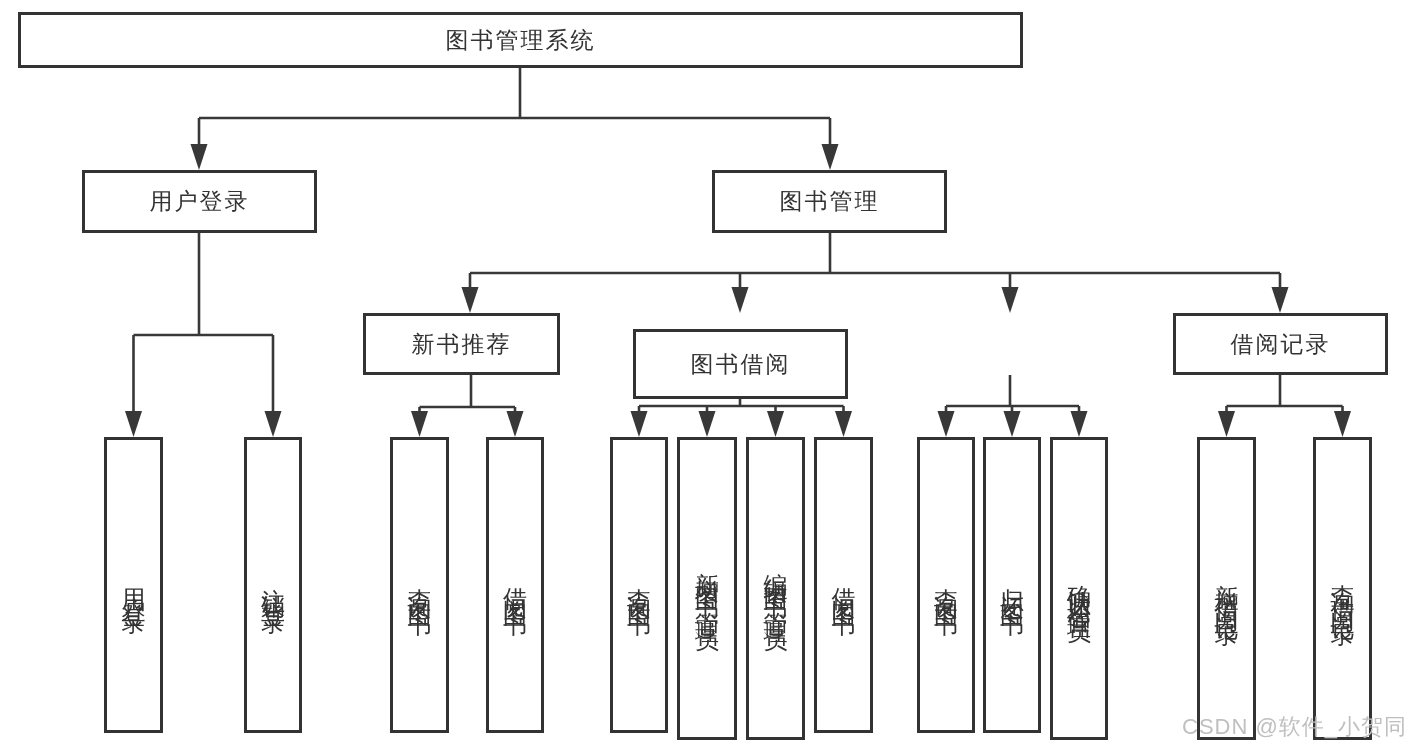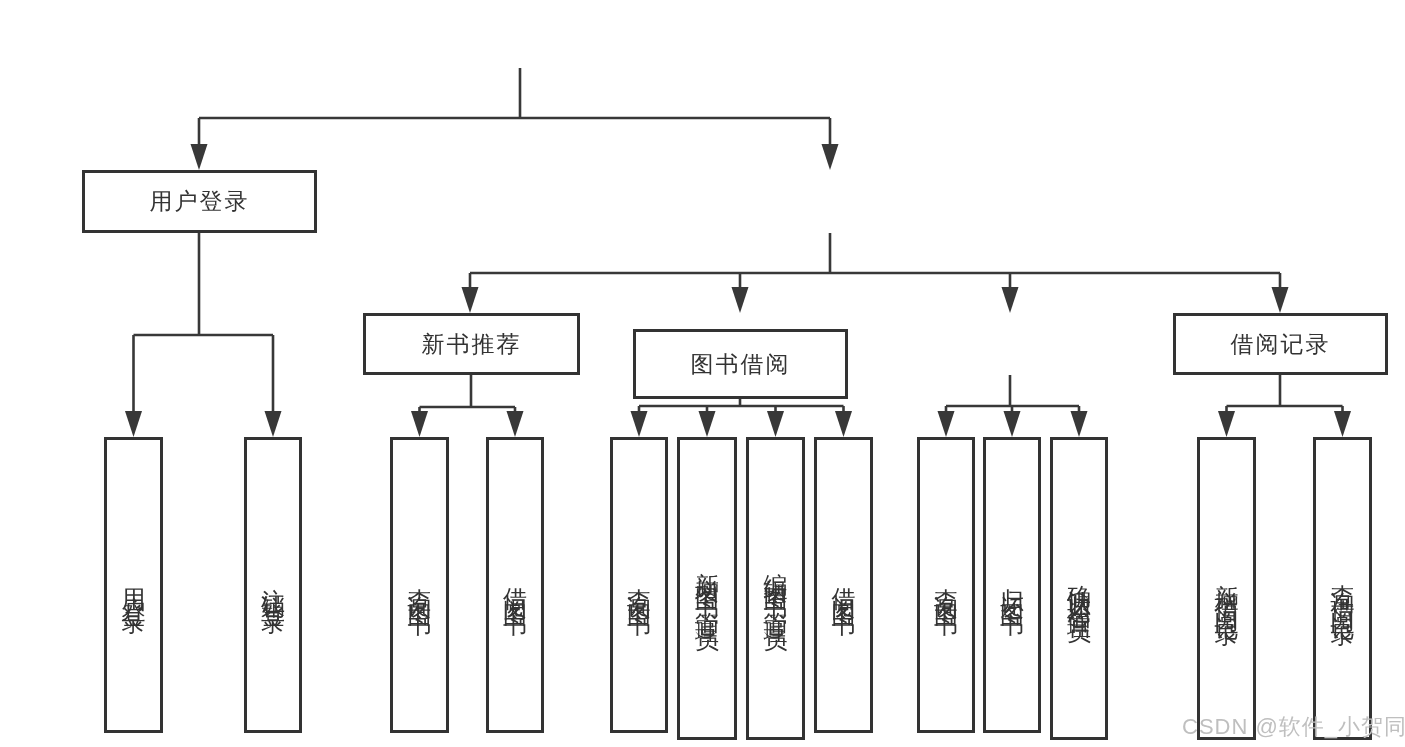--- a/index.html
+++ b/index.html
@@ -108,26 +108,32 @@
 
       <polygon points="937.5,411 954.5,411 946,437"></polygon>
       <polygon points="1003.5,411 1020.5,411 1012,437"></polygon>
       <polygon points="1070.5,411 1087.5,411 1079,437"></polygon>
 
       <polygon points="1218,411 1235,411 1226.5,437"></polygon>
       <polygon points="1334,411 1351,411 1342.5,437"></polygon>
     </g>
   </svg>
 
+  <div class="node" style="left:18px; top:12px; width:1005px; height:56px;">
+    <span>图书管理系统</span>
+  </div>
 
   <div class="node" style="left:82px; top:170px; width:235px; height:63px;">
     <span>用户登录</span>
   </div>
+  <div class="node" style="left:712px; top:170px; width:235px; height:63px;">
+    <span>图书管理</span>
+  </div>
 
-  <div class="node" style="left:363px; top:313px; width:217px; height:62px;">
+  <div class="node" style="left:363px; top:313px; width:197px; height:62px;">
     <span>新书推荐</span>
   </div>
   <div class="node" style="left:633px; top:329px; width:215px; height:70px;">
     <span>图书借阅</span>
   </div>
   <div class="node" style="left:1173px; top:313px; width:215px; height:62px;">
     <span>借阅记录</span>
   </div>
 
   <div class="vnode" style="left:104px; top:437px; width:59px; height:296px;">

